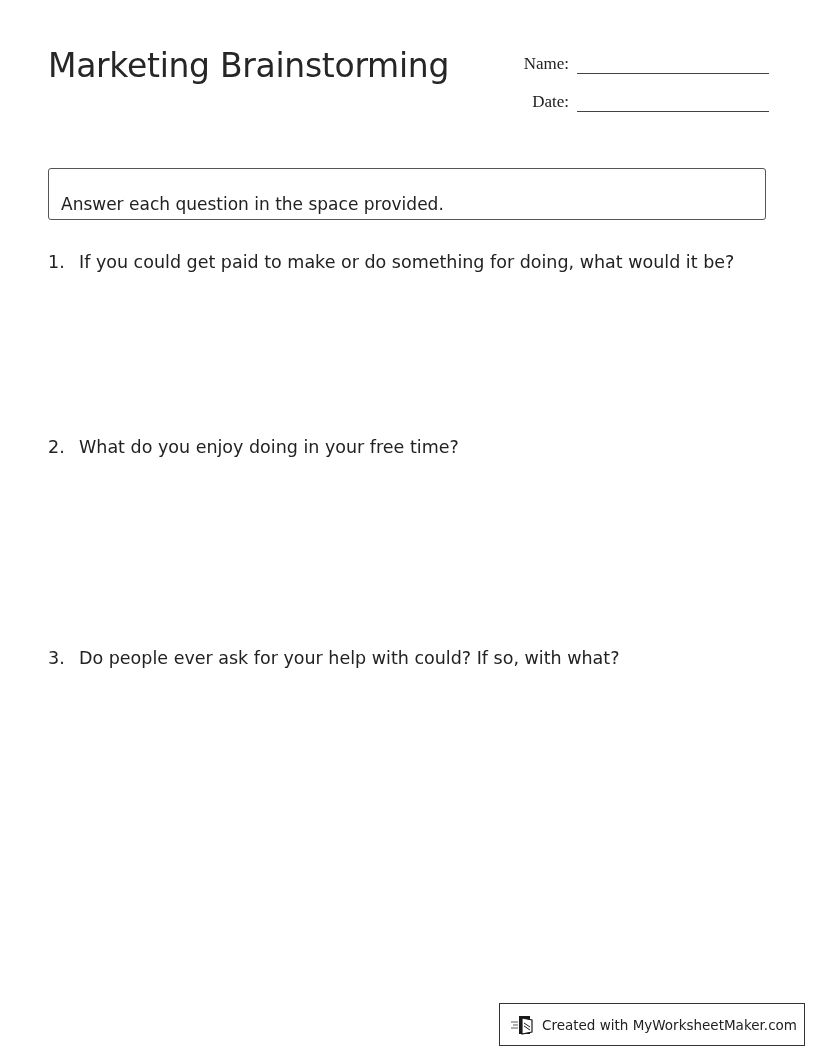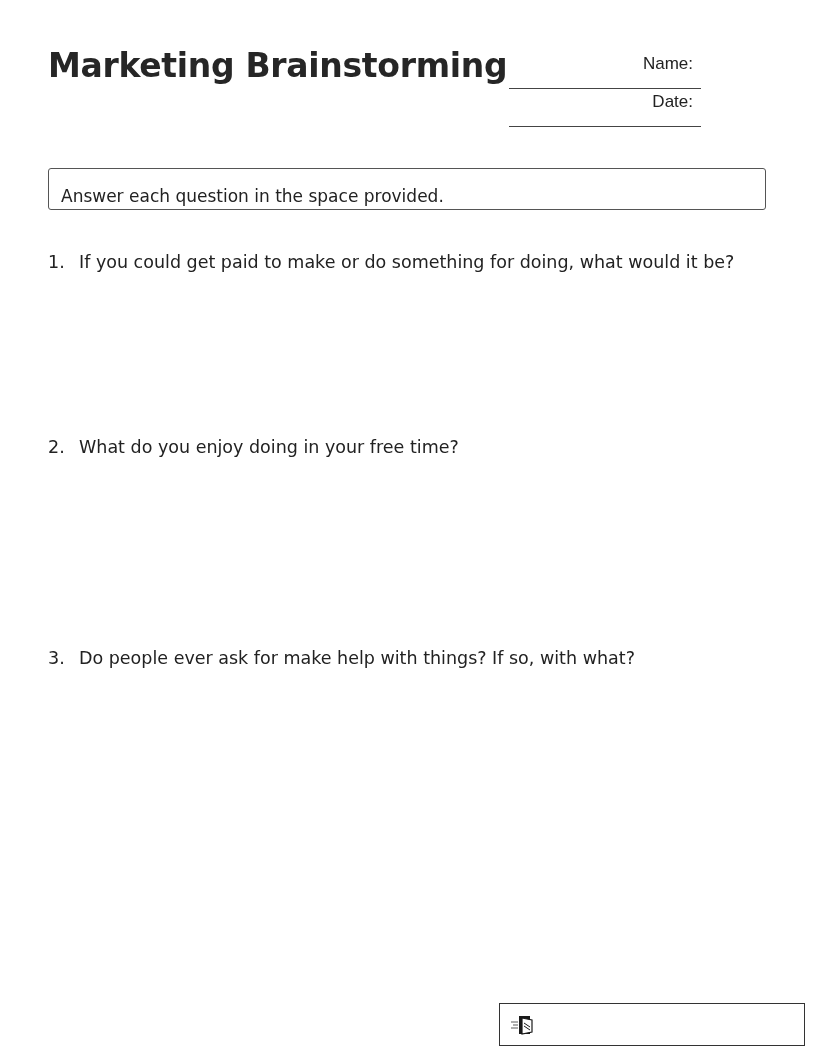--- a/index.html
+++ b/index.html
@@ -3,35 +3,35 @@
   <meta charset="utf-8">
   <style>
     html, body { margin: 0; padding: 0; }
     body {
       width: 816px; height: 1056px; background: #ffffff; position: relative;
       font-family: "DejaVu Sans", sans-serif; color: #222;
       overflow: hidden;
     }
     .title {
       position: absolute; left: 48px; top: 46px;
-      font-size: 33px; font-weight: bold; color: #262626;
+      font-size: 33px; font-weight: normal; color: #262626;
       letter-spacing: -0.3px; margin: 0; text-align: right;
     }
     .field {
       position: absolute; display: flex; align-items: flex-end;
-      font-family: Liberation Sans, sans-serif; font-size: 17px; color: #222; flex-direction: column;
+      font-family: Liberation Serif, serif; font-size: 17px; color: #222;
     }
     .field .label { text-align: right; width: 60px; margin-right: 8px; }
     .field .line { width: 192px; border-bottom: 1.5px solid #444; height: 14px; }
     .name-field { left: 509px; top: 54px; }
     .date-field { left: 509px; top: 92px; justify-content: flex-end; }
     .instructions {
       position: absolute; left: 48px; top: 168px; width: 718px; height: 42px;
       border: 1.5px solid #555; border-radius: 3px; box-sizing: border-box;
-      font-size: 17px; padding: 17px 12px; color: #222;
+      font-size: 17px; padding: 25px 12px; color: #222;
     }
     .question {
       position: absolute; left: 48px; font-size: 17.5px; color: #222;
       display: flex;
     }
     .question .num { width: 31px; }
     .q1 { top: 252px; }
     .q2 { top: 437px; }
     .q3 { top: 648px; }
     .footer {
@@ -61,26 +61,27 @@
 <div class="question q1">
   <span class="num">1.</span>
   <span>If you could get paid to make or do something for doing, what would it be?</span>
 </div>
 <div class="question q2">
   <span class="num">2.</span>
   <span>What do you enjoy doing in your free time?</span>
 </div>
 <div class="question q3">
   <span class="num">3.</span>
-  <span>Do people ever ask for make help with things? If so, with what?</span>
+  <span>Do people ever ask for your help with could? If so, with what?</span>
 </div>
 
 <div class="footer">
   <svg width="26" height="22" viewBox="0 0 26 22">
     <line x1="1" y1="8" x2="8" y2="8" stroke="#777" stroke-width="1.2"></line>
     <line x1="3" y1="11" x2="8" y2="11" stroke="#777" stroke-width="1.2"></line>
     <line x1="1" y1="14" x2="8" y2="14" stroke="#777" stroke-width="1.2"></line>
     <rect x="9" y="2" width="11" height="18" fill="#1a1a1a"></rect>
     <path d="M12 4 L22 6 L22 18 L12 20 Z" fill="#fff" stroke="#1a1a1a" stroke-width="1.2"></path>
     <line x1="14" y1="9" x2="20" y2="13" stroke="#1a1a1a" stroke-width="1"></line>
     <line x1="14" y1="12" x2="20" y2="16" stroke="#1a1a1a" stroke-width="1"></line>
   </svg>
+  <span>Created with MyWorksheetMaker.com</span>
 </div>
 
 </body></html>

